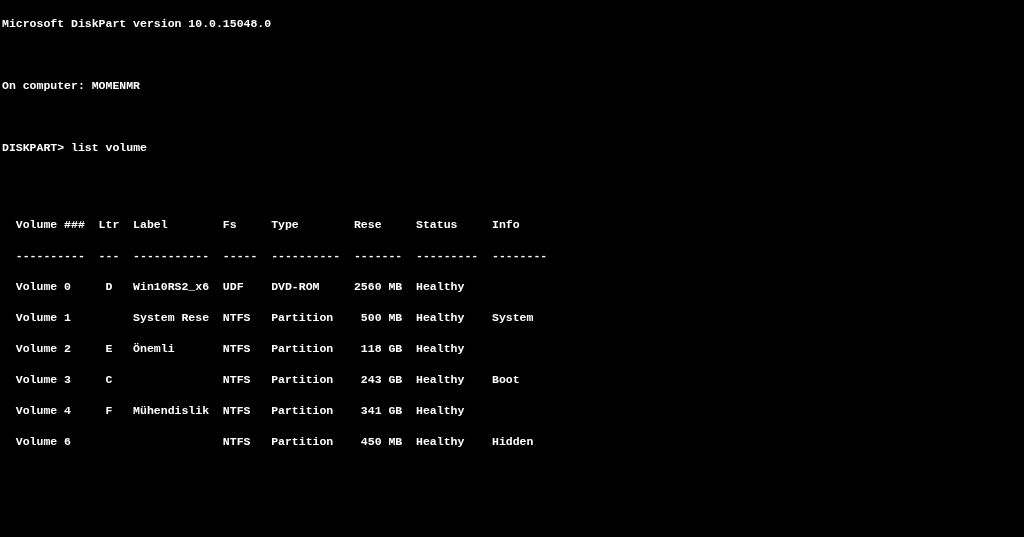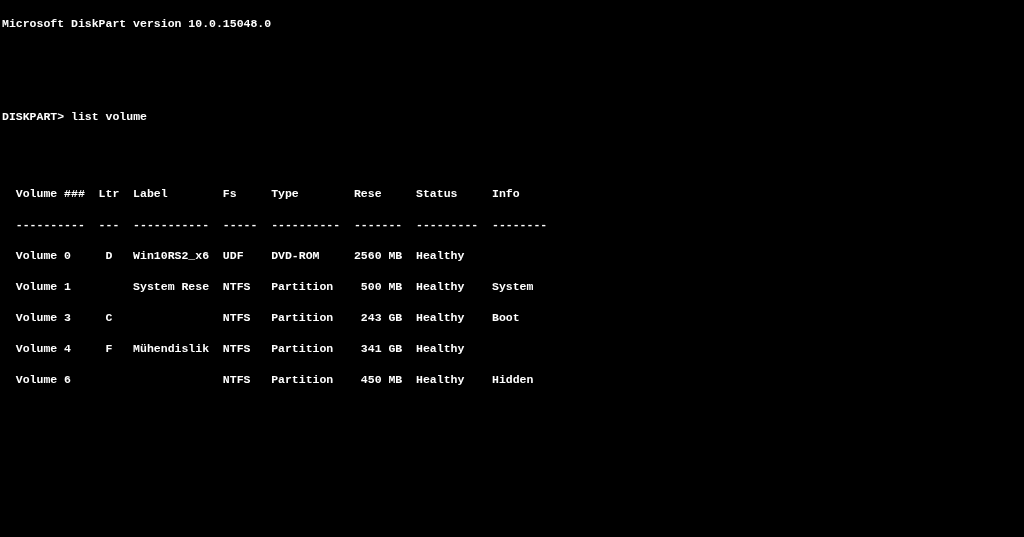--- a/index.html
+++ b/index.html
@@ -21,28 +21,30 @@
   .line { white-space: pre; font-weight: bold; }
   .empty { height: 1.35em; }
   .vol-table { white-space: pre; }
 </style>
 </head>
 <body>
 
 <div class="terminal">
 <div class="line">Microsoft DiskPart version 10.0.15048.0</div>
 <div class="empty"></div>
+<div class="line">On computer: MOMENMR</div>
 <div class="empty"></div>
 <div class="line"><span>DISKPART&gt; </span><span>list volume</span></div>
 <div class="empty"></div>
 <div class="vol-table">
 <div class="line">  Volume ###  Ltr  Label        Fs     Type        Rese     Status     Info</div>
 <div class="line">  ----------  ---  -----------  -----  ----------  -------  ---------  --------</div>
 <div class="line">  Volume 0     D   Win10RS2_x6  UDF    DVD-ROM     2560 MB  Healthy</div>
 <div class="line">  Volume 1         System Rese  NTFS   Partition    500 MB  Healthy    System</div>
+<div class="line">  Volume 2     E   Önemli       NTFS   Partition    118 GB  Healthy</div>
 <div class="line">  Volume 3     C                NTFS   Partition    243 GB  Healthy    Boot</div>
 <div class="line">  Volume 4     F   Mühendislik  NTFS   Partition    341 GB  Healthy</div>
 <div class="line">  Volume 6                      NTFS   Partition    450 MB  Healthy    Hidden</div>
 </div>
 
 
 
 
 
 

